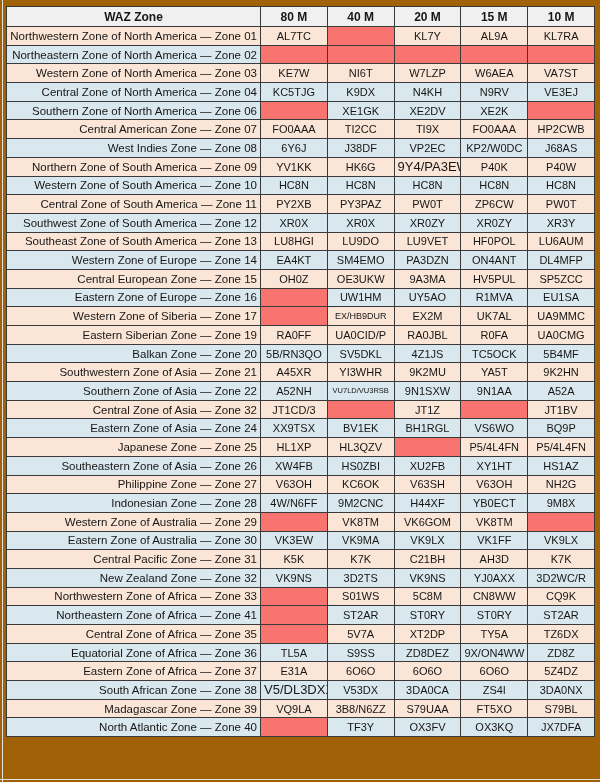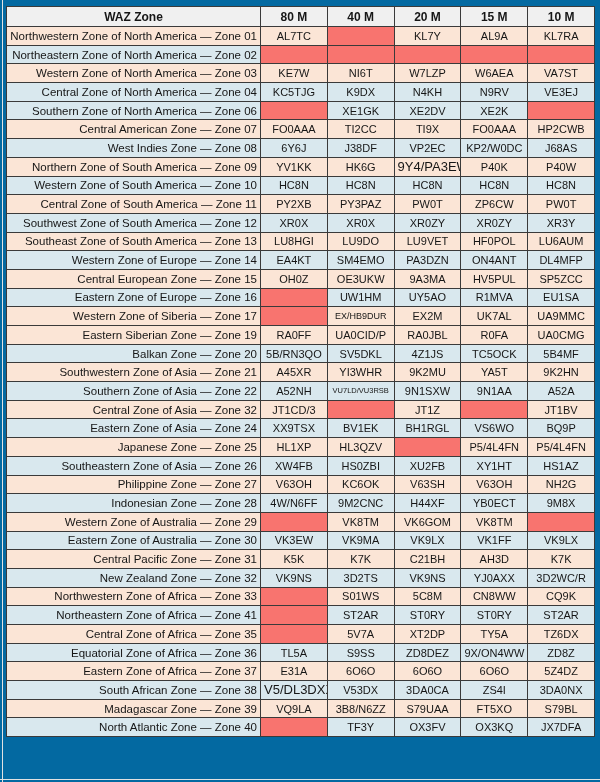--- a/index.html
+++ b/index.html
@@ -3,21 +3,21 @@
 <meta charset="utf-8">
 <style>
   html, body { margin: 0; padding: 0; }
   body {
     width: 600px; height: 782px;
     background: #ffffff;
     font-family: "Liberation Sans", sans-serif;
     position: relative;
     overflow: hidden;
   }
-  .canvas { position: absolute; inset: 0; background: #0369a1; }
+  .canvas { position: absolute; inset: 0; background: #a16207; }
   .gridline-v { position: absolute; left: 2px; top: 0; width: 1px; height: 100%; background: #e2e2e2; }
   .gridline-h { position: absolute; left: 0; top: 779px; height: 1px; width: 100%; background: #e2e2e2; }
 
   table.waz {
     position: absolute; left: 6px; top: 6px;
     width: 588px;
     border-collapse: collapse;
     table-layout: fixed;
     border: 1px solid #1c1c1c;
   }

